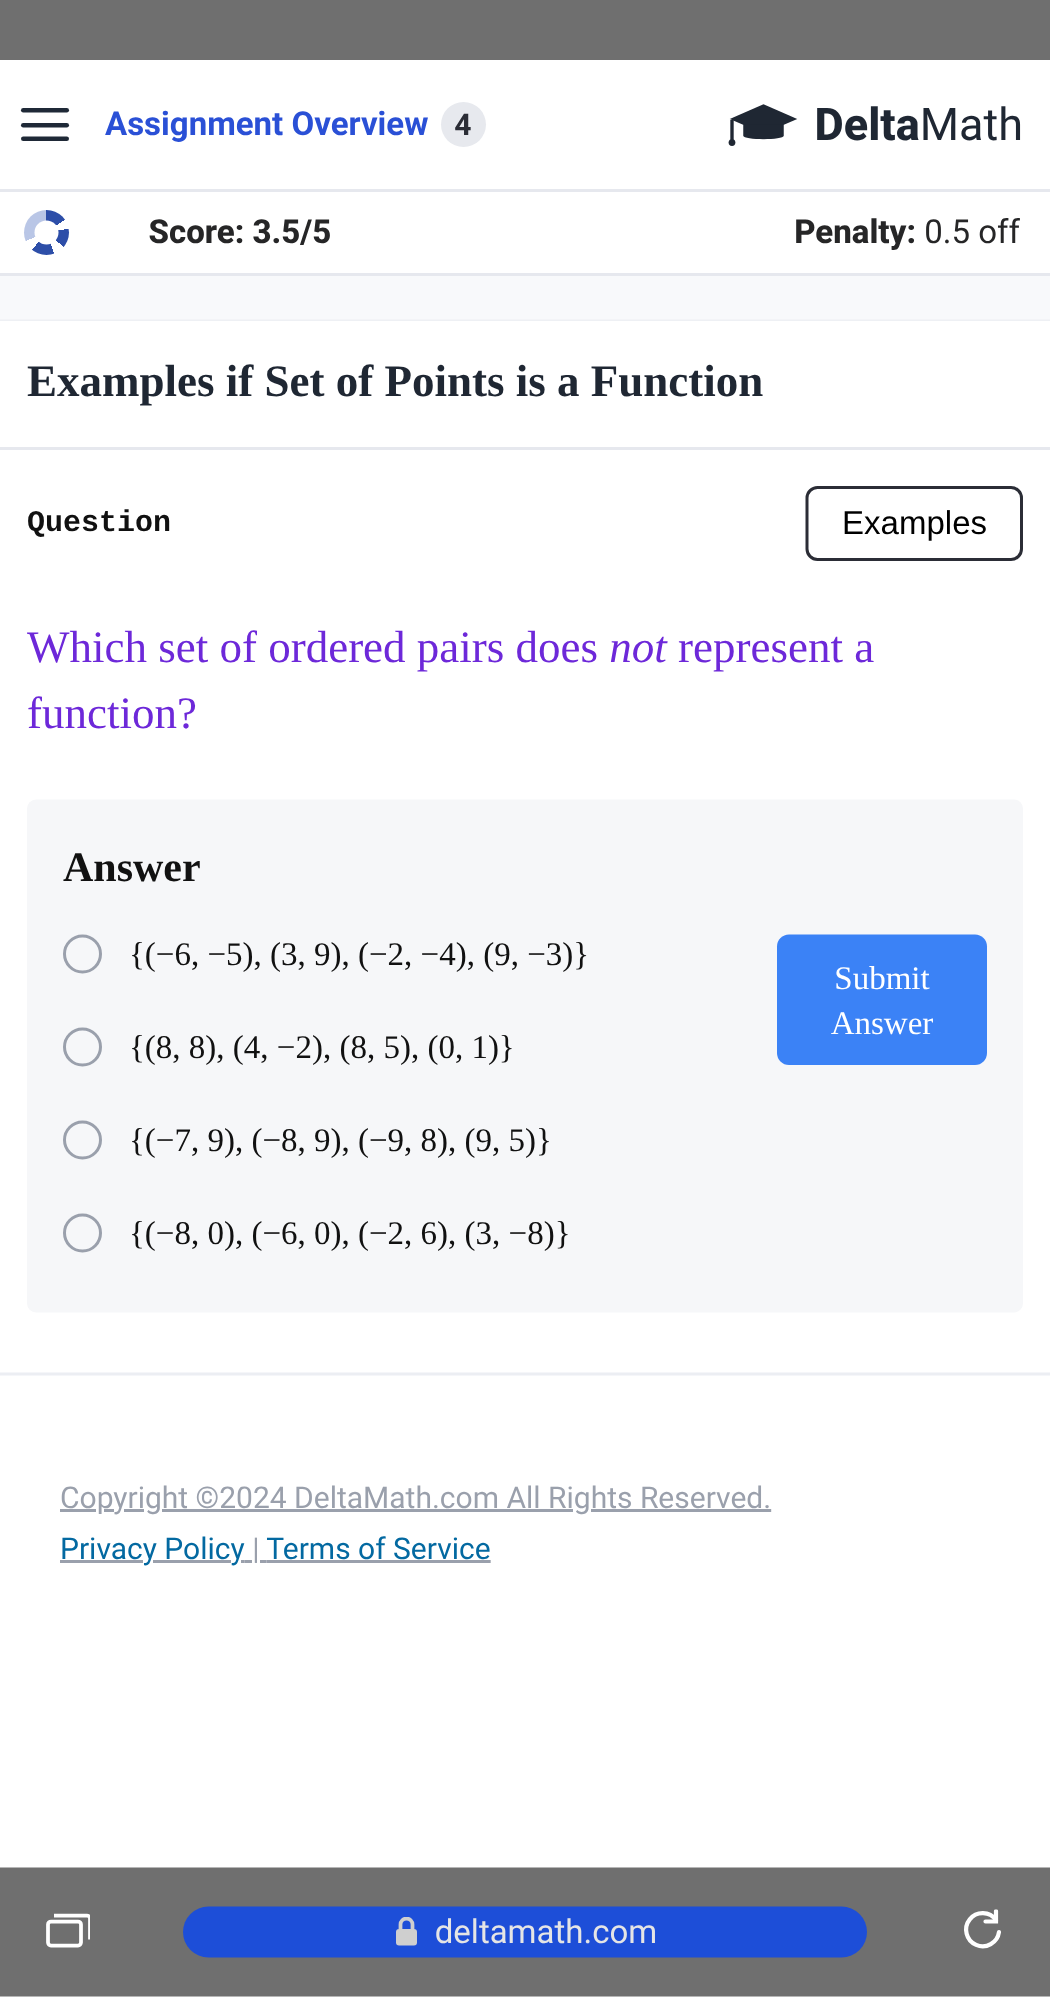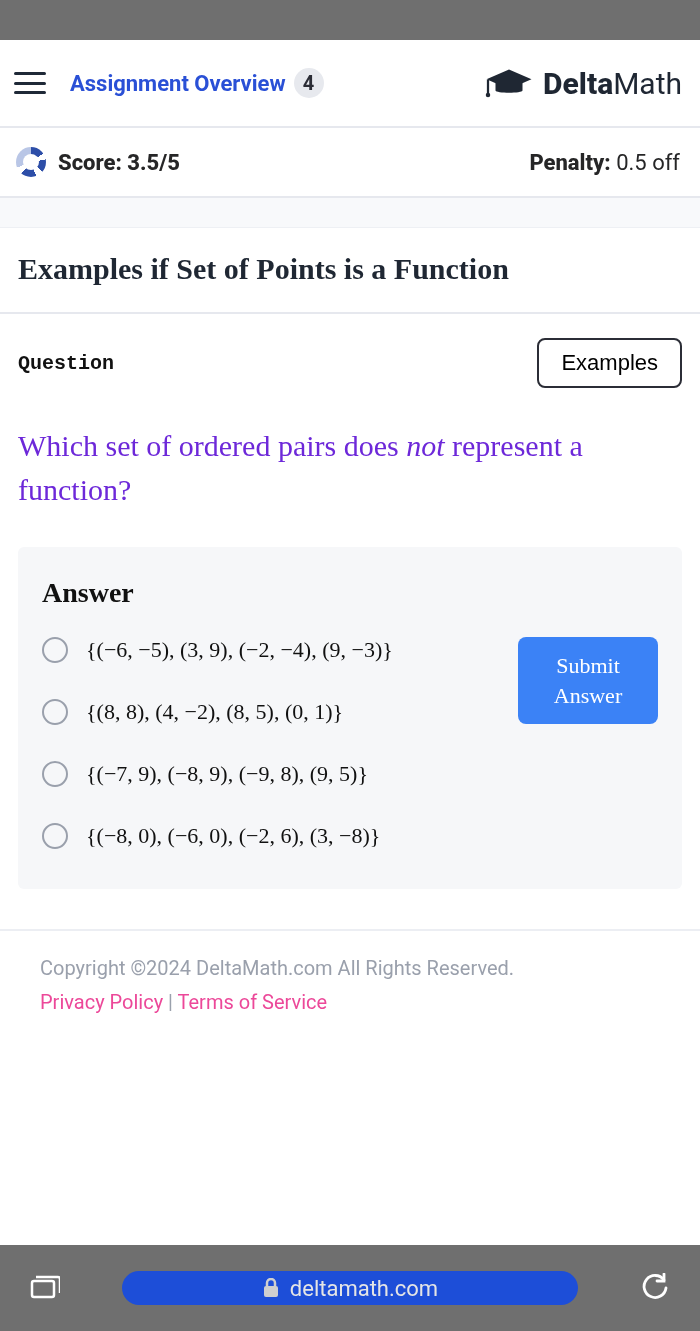--- a/index.html
+++ b/index.html
@@ -9,21 +9,21 @@
   .topbar { display: flex; align-items: center; height: 88px; padding: 0 18px 0 14px; border-bottom: 2px solid #e6e8ee; }
   .hamburger { width: 32px; height: 22px; display: flex; flex-direction: column; justify-content: space-between; cursor: pointer; margin-right: 24px; }
   .hamburger span { height: 3px; background: #1f2937; border-radius: 2px; }
   .assign-link { color: #2a50d6; font-weight: 700; font-size: 22px; cursor: pointer; }
   .badge { display: inline-flex; align-items: center; justify-content: center; min-width: 30px; height: 30px; border-radius: 15px; background: #e7e9ee; color: #2b2d36; font-weight: 700; margin-left: 8px; font-size: 20px; }
   .logo-wrap { margin-left: auto; display: flex; align-items: center; gap: 10px; }
   .logo-cap { width: 48px; height: 30px; }
   .logo-text { font-size: 30px; color: #1f2733; }
   .logo-text .bold { font-weight: 800; }
   .logo-text .thin { font-weight: 400; }
-  .score-row { display: flex; align-items: center; height: 70px; padding: 0 20px 0 16px; border-bottom: 2px solid #e6e8ee; background: #fff; }
+  .score-row { display: flex; align-items: center; height: 56px; padding: 0 20px 0 16px; border-bottom: 2px solid #e6e8ee; background: #fff; gap: 41px; }
   .donut { width: 30px; height: 30px; border-radius: 50%; background: conic-gradient(#2d4ea8 0 55deg, #fff 55deg 80deg, #2d4ea8 80deg 130deg, #fff 130deg 160deg, #2d4ea8 160deg 220deg, #fff 220deg 248deg, #b9c6e6 248deg 360deg); position: relative; margin-right: 12px; }
   .donut::after { content: ""; position: absolute; inset: 7px; background: #fff; border-radius: 50%; }
   .score-text { font-weight: 800; font-size: 22px; color: #262627; }
   .penalty-wrap { margin-left: auto; font-size: 22px; color: #262627; }
   .penalty-wrap .lbl { font-weight: 800; }
   .spacer { height: 30px; background: #f8f9fb; border-bottom: 1px solid #eef0f4; }
   .problem-title { font-family: Georgia, "Times New Roman", serif; font-weight: 700; font-size: 30px; color: #1f2733; padding: 24px 18px 26px; border-bottom: 2px solid #e6e8ee; background: #fff; }
   .question-head { display: flex; align-items: center; justify-content: space-between; padding: 24px 18px 8px; }
   .question-head h2 { font-family: Liberation Mono, monospace; font-weight: 700; font-size: 20px; color: #111; }
   .examples-btn { border: 2px solid #2b2d36; background: #fff; padding: 10px 22px; border-radius: 8px; font-size: 22px; cursor: pointer; }
@@ -31,22 +31,22 @@
   .prompt em { font-style: italic; }
   .answer-box { margin: 0 18px; background: #f6f7f9; border-radius: 6px; padding: 30px 24px 40px; position: relative; }
   .answer-box h3 { font-family: Georgia, "Times New Roman", serif; font-weight: 700; font-size: 28px; color: #111; margin-bottom: 28px; }
   .options-row { display: flex; align-items: flex-start; gap: 26px; }
   .options { display: flex; flex-direction: column; gap: 36px; flex: 1; }
   .option { display: flex; align-items: center; gap: 18px; cursor: pointer; }
   .radio { width: 26px; height: 26px; border: 2px solid #9aa0ac; border-radius: 50%; flex: 0 0 26px; }
   .option-label { font-family: Georgia, "Times New Roman", serif; font-size: 22px; color: #111; white-space: nowrap; }
   .submit-btn { background: #3b82f6; color: #fff; border: none; border-radius: 8px; padding: 14px 22px; font-size: 22px; line-height: 1.35; cursor: pointer; text-align: center; width: 140px; font-family: Georgia, "Times New Roman", serif; }
   .divider { height: 2px; background: #eceef3; margin-top: 40px; }
-  .footer { padding: 20px 40px 30px; color: #9aa0ac; font-size: 20px; line-height: 1.7; }
-  .footer a { color: #ec4899; text-decoration: none; cursor: pointer; }
+  .footer { padding: 64px 40px 30px; color: #9aa0ac; font-size: 20px; line-height: 1.7; text-decoration: underline; }
+  .footer a { color: #0369a1; text-decoration: none; cursor: pointer; }
   .bottom-chrome { position: absolute; left: 0; right: 0; bottom: 0; height: 86px; background: #6f6f6f; display: flex; align-items: center; }
   .addr-pill { flex: 1; margin: 0 60px; height: 34px; background: #1d4ed8; border-radius: 25px; display: flex; align-items: center; justify-content: center; gap: 10px; color: #e5e5e5; font-size: 22px; }
   .bottom-icon { width: 34px; height: 34px; color: #fff; display: flex; align-items: center; justify-content: center; cursor: pointer; }
   .bottom-left { margin-left: 28px; }
   .bottom-right { margin-right: 28px; }
 </style>
 </head>
 <body>
 
 <div class="top-chrome">

